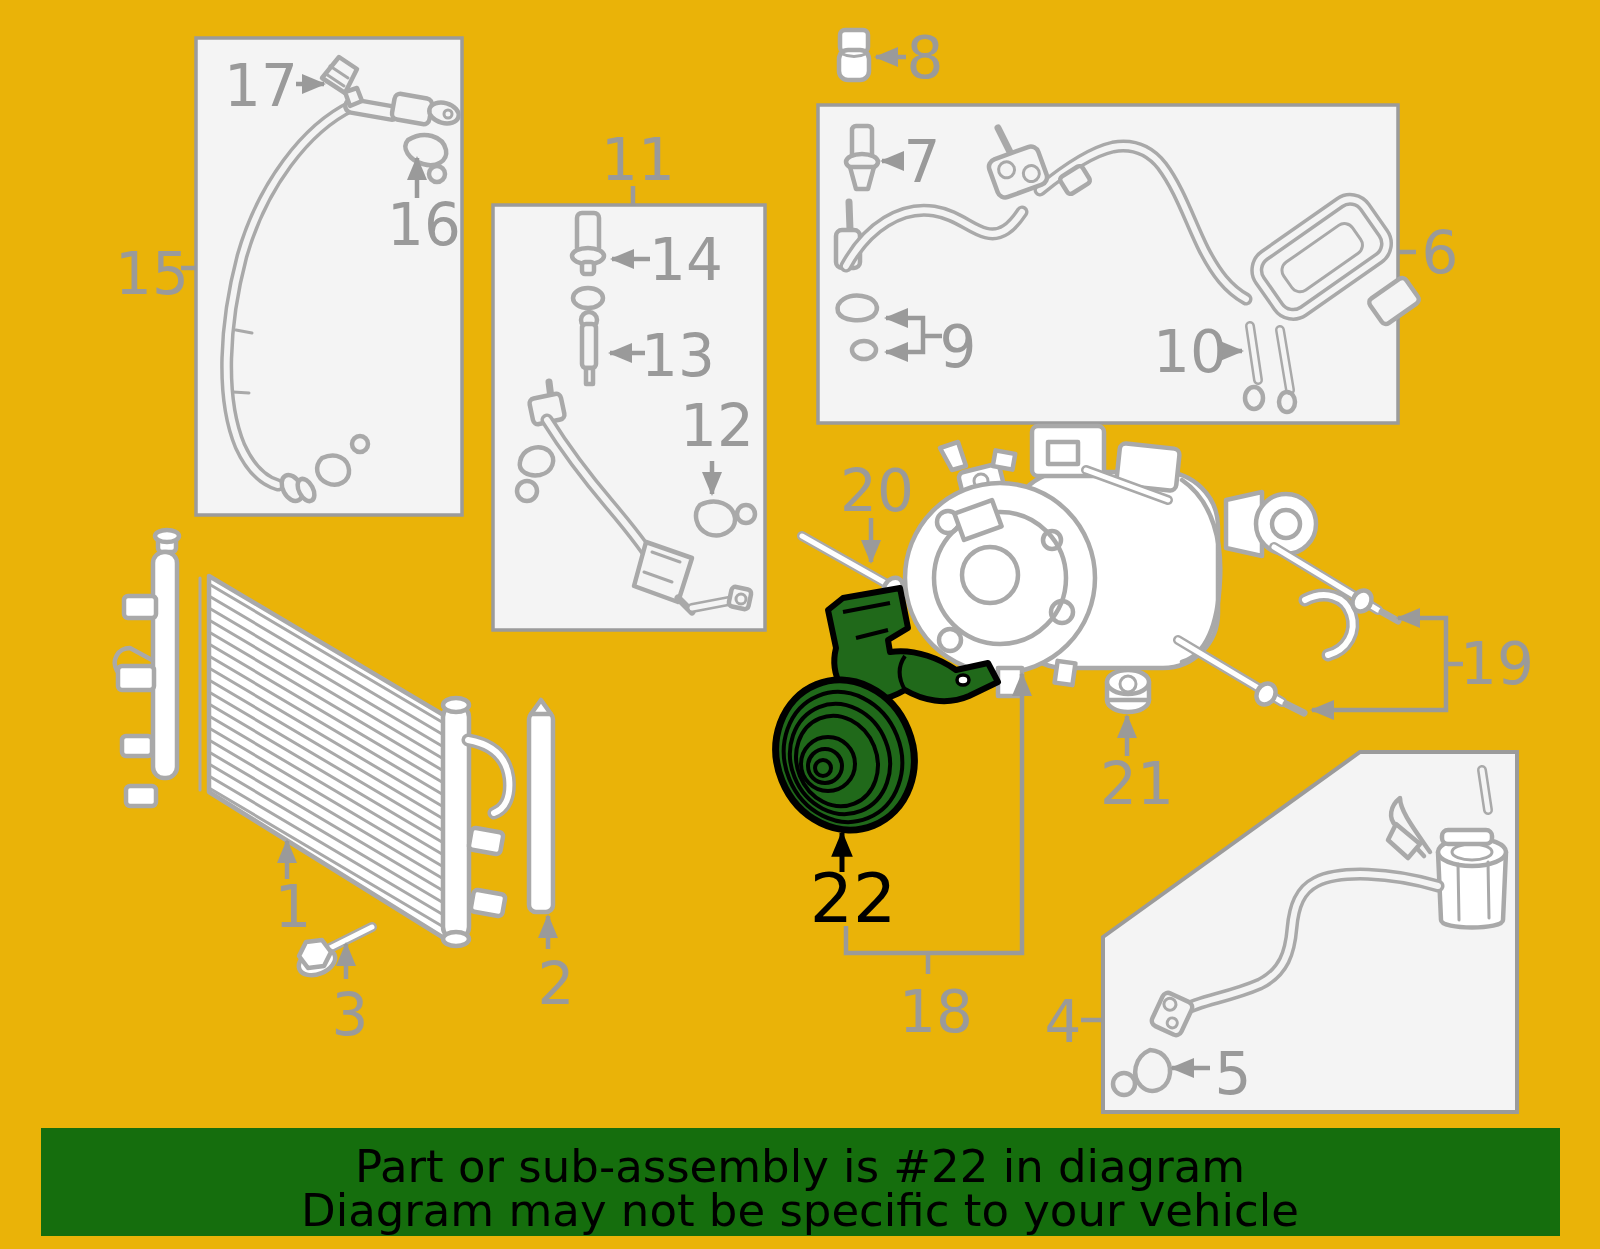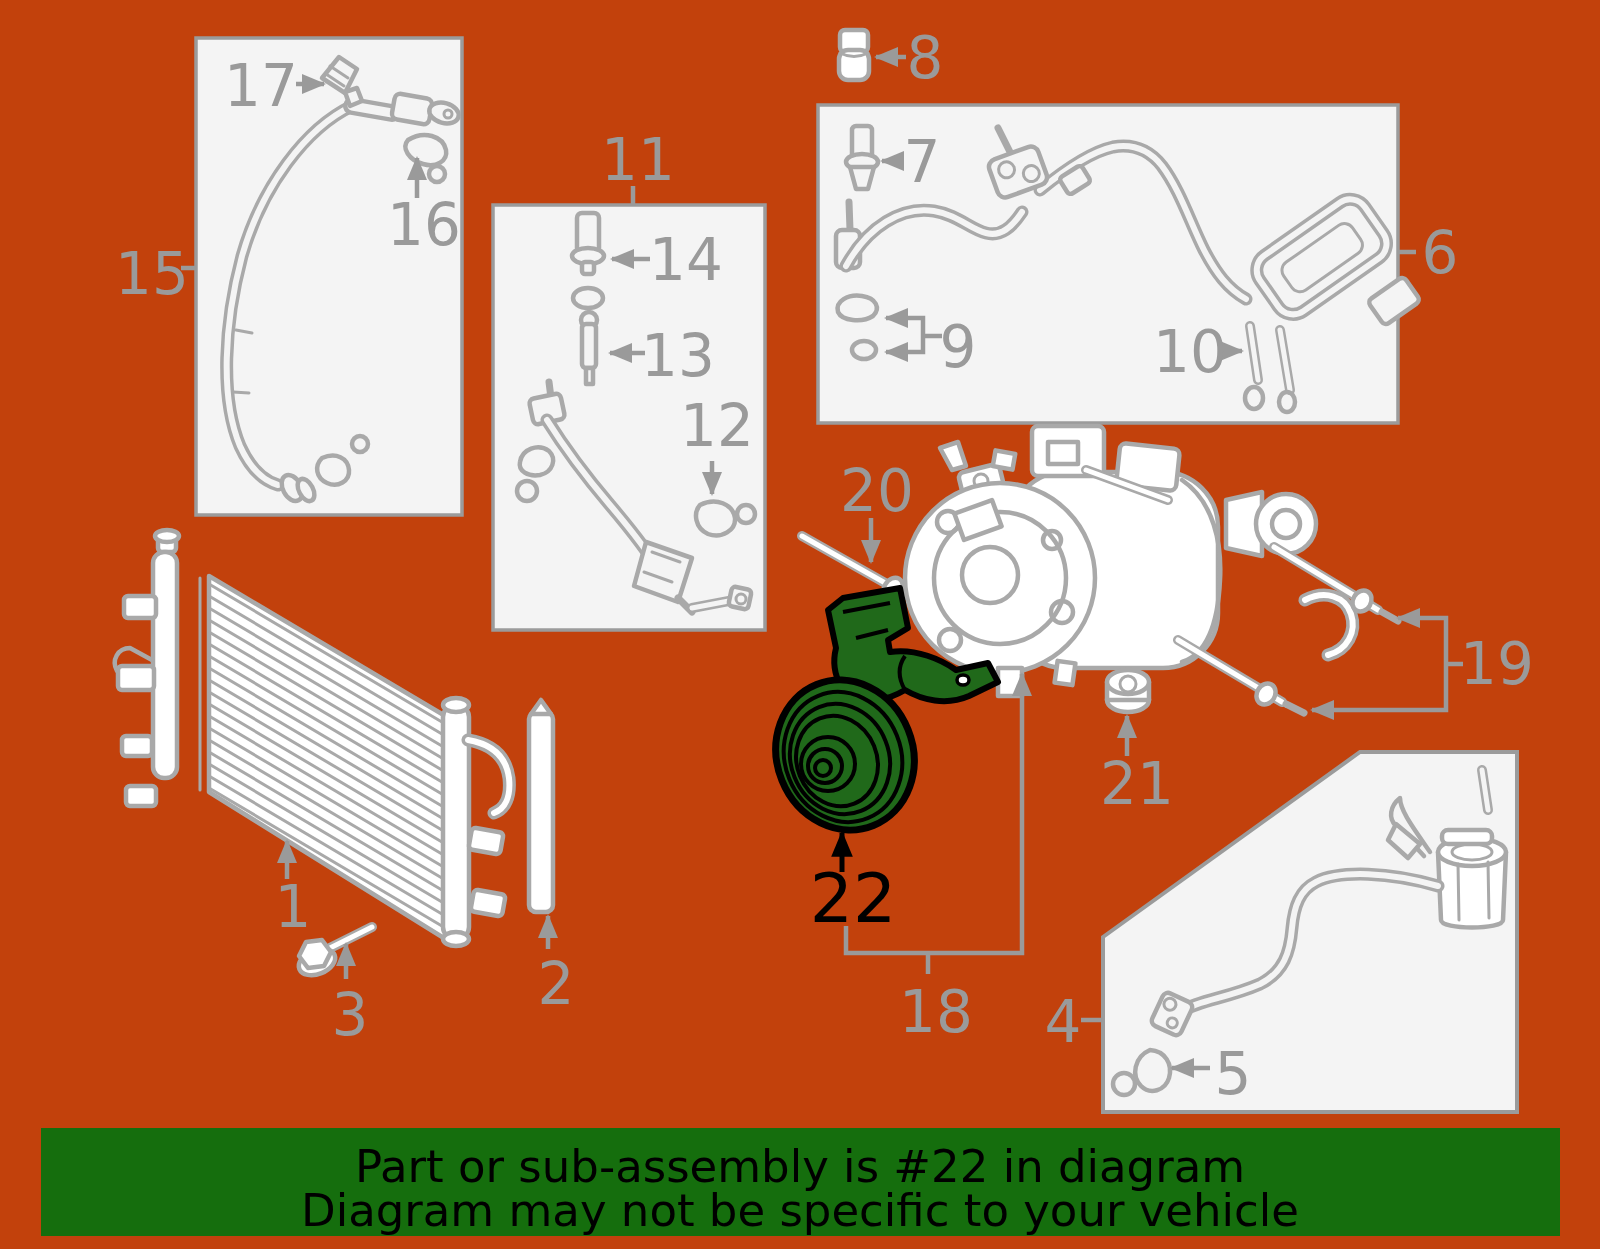--- a/index.html
+++ b/index.html
@@ -1,16 +1,16 @@
 <!DOCTYPE html>
 <html><head>
 <meta charset="utf-8">
 <style>
   html,body{margin:0;padding:0;background:#ffffff;}
-  .stage{position:relative;width:1600px;height:1249px;background:#c2410c;overflow:hidden;
+  .stage{position:relative;width:1600px;height:1249px;background:#eab308;overflow:hidden;
          font-family:"DejaVu Sans",sans-serif;}
   svg{display:block}
   .box{fill:#f4f4f4;stroke:#9b9b9b;stroke-width:3.5;}
   .boxd{fill:#f4f4f4;stroke:#9b9b9b;stroke-width:4;}
   .part{stroke:#a9a9a9;stroke-width:4.5;fill:#ffffff;stroke-linejoin:round;}
   .partb{stroke:#a9a9a9;stroke-width:4.5;fill:#f4f4f4;stroke-linejoin:round;}
   .ln{stroke:#a9a9a9;stroke-width:4.5;fill:none;stroke-linecap:round;stroke-linejoin:round;}
   .ln3{stroke:#a9a9a9;stroke-width:3;fill:none;stroke-linecap:round;}
   .fin{stroke:#a9a9a9;stroke-width:3;fill:none;}
   .tub{stroke:#a9a9a9;stroke-width:13;fill:none;stroke-linecap:round;stroke-linejoin:round;}

